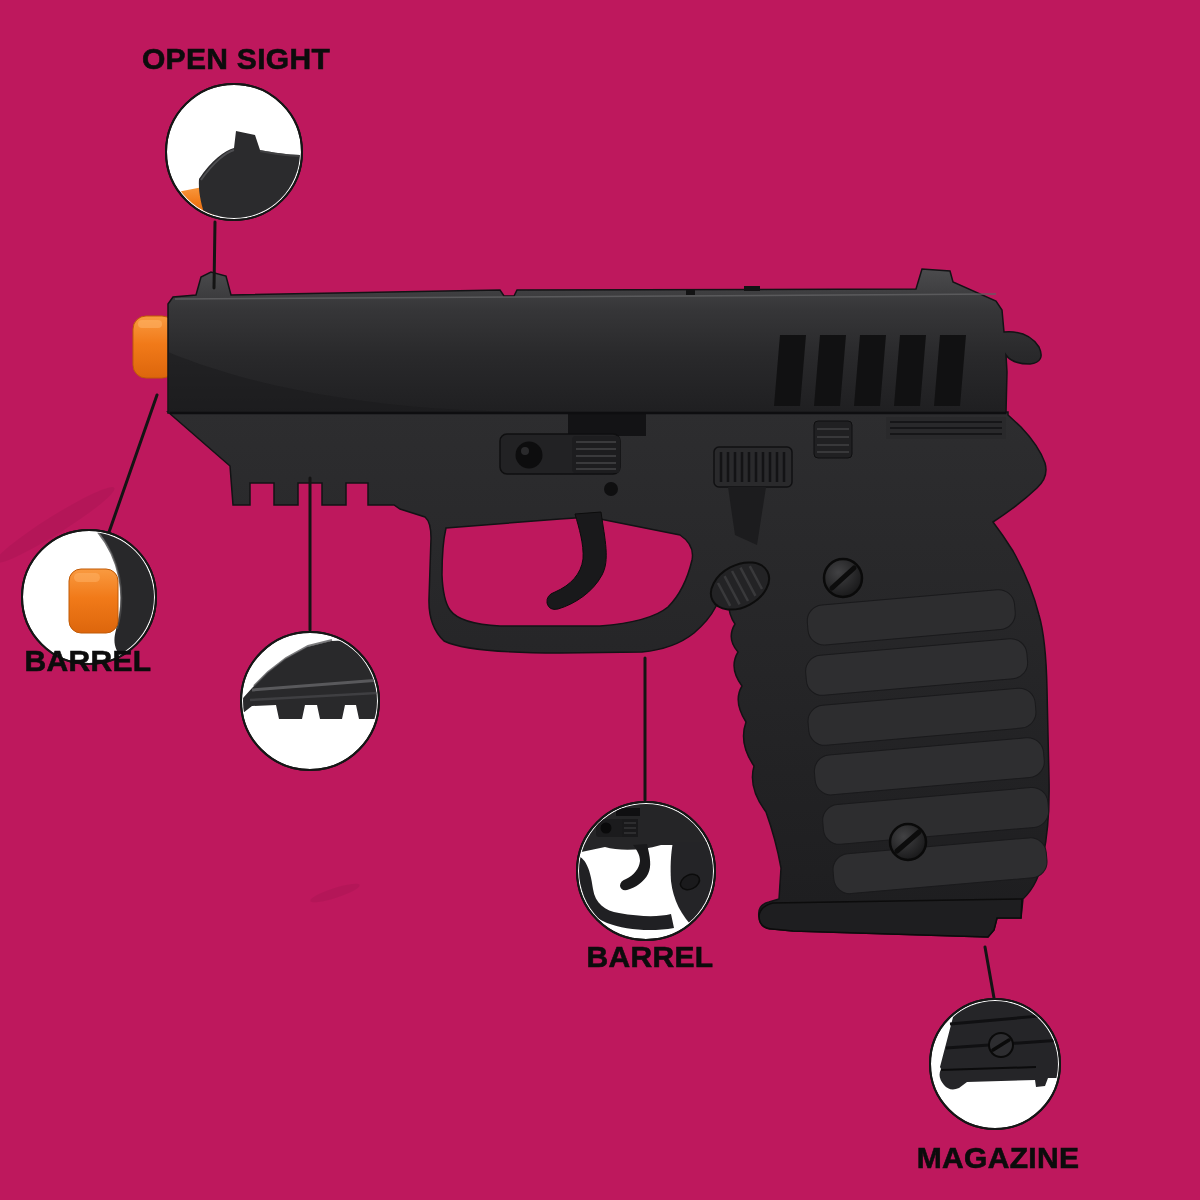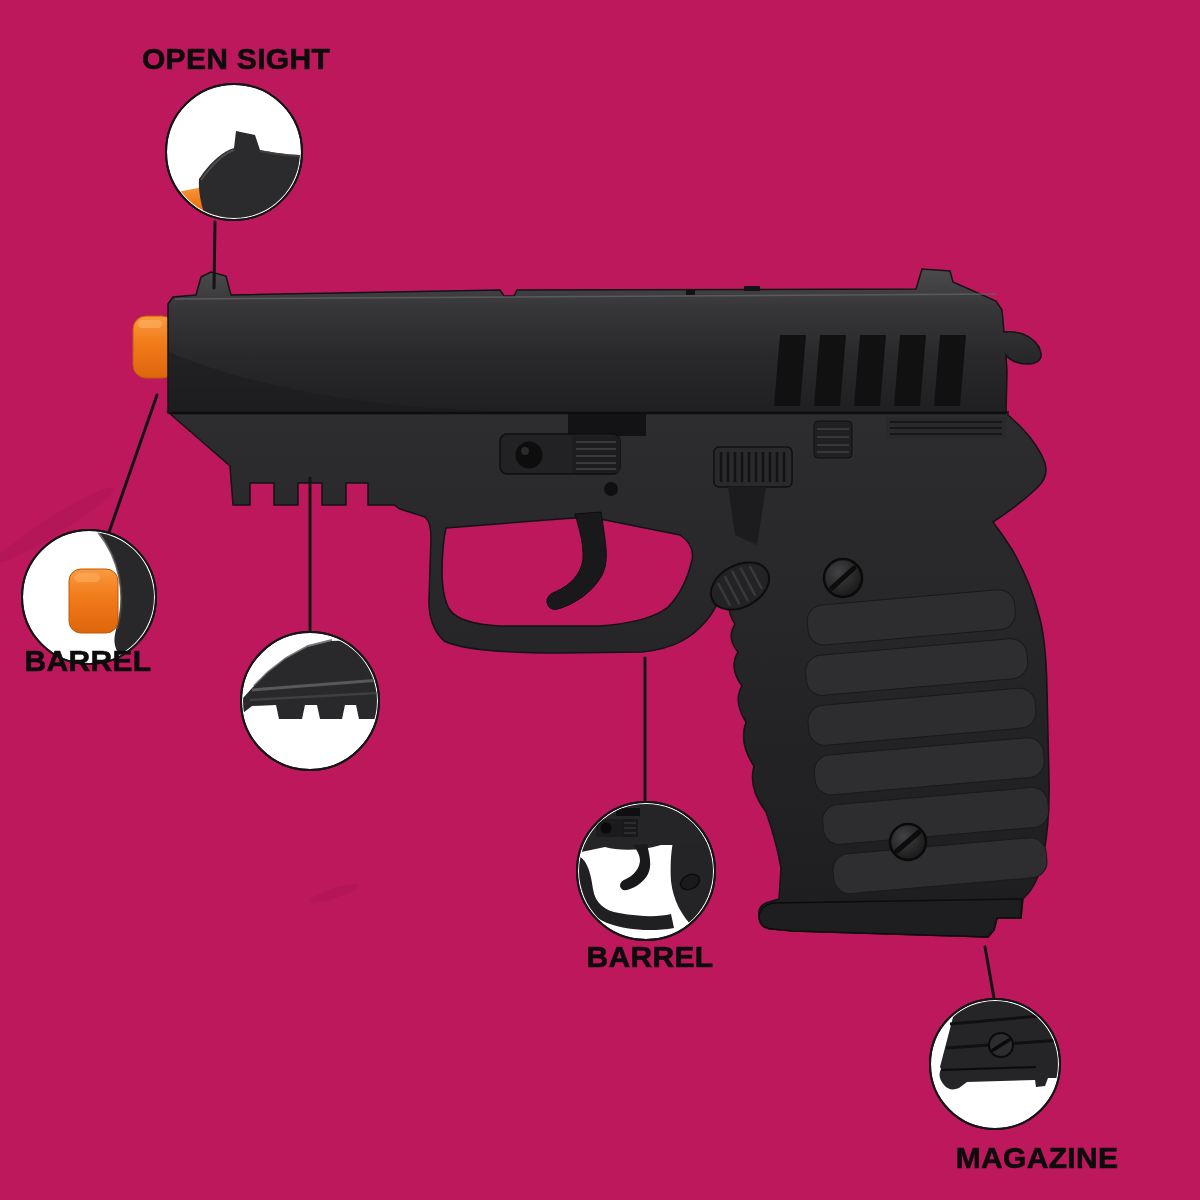--- a/index.html
+++ b/index.html
@@ -18,21 +18,21 @@
     font-size:30px;
     letter-spacing:0.3px;
     color:#0c0c0c;
     white-space:nowrap;
     -webkit-text-stroke:0.6px #0c0c0c;
   }
   .label.open-sight{left:236px;top:42px;}
   .label.barrel{left:88px;top:644px;}
   .label.rail-system{left:314px;top:783px;}
   .label.trigger{left:650px;top:940px;}
-  .label.magazine{left:998px;top:1141px;margin-left:39px;}
+  .label.magazine{left:998px;top:1141px;}
 </style>
 </head>
 <body>
 
 <div class="canvas">
 
   <svg class="stage" viewBox="0 0 1200 1200" xmlns="http://www.w3.org/2000/svg">
     <defs>
       <linearGradient id="slideG" x1="0" y1="0" x2="0" y2="1">
         <stop offset="0" stop-color="#4b4b4d"></stop>

